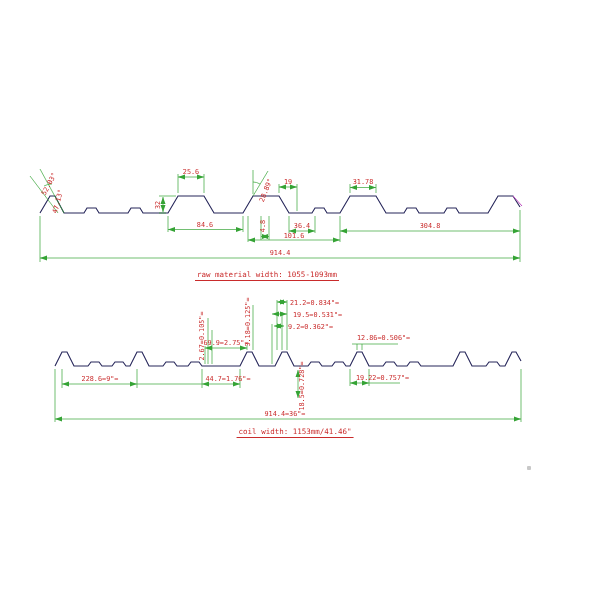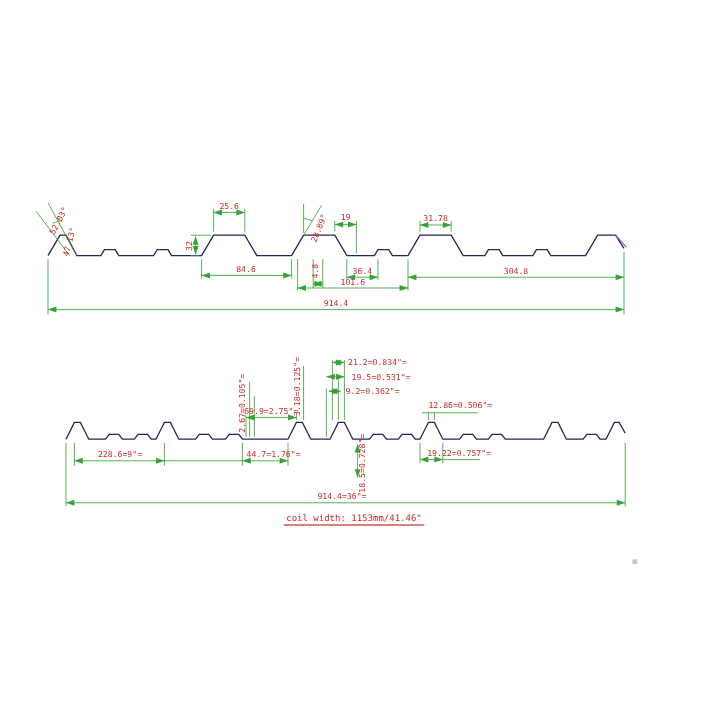--- a/index.html
+++ b/index.html
@@ -168,18 +168,19 @@
     <text class="ts" x="290" y="304.5">21.2=0.834"=</text>
     <text class="ts" x="293" y="316.5">19.5=0.531"=</text>
     <text class="ts" x="288" y="328.5">9.2=0.362"=</text>
     <text x="304" y="386" transform="rotate(-90 304 386)">18.5=0.728"=</text>
     <text class="ts" x="357" y="340">12.86=0.506"=</text>
     <text class="ts" x="356" y="380">19.22=0.757"=</text>
     <text x="285" y="416">914.4=36"=</text>
   </g>
 </svg>
 
+<div class="lbl" style="left:267px;top:270px;">raw material width: 1055-1093mm</div>
 
 <div class="lbl" style="left:295px;top:427px;">coil width: 1153mm/41.46"</div>
 
 <div class="speck"></div>
 
 </div>
 
 </body></html>

